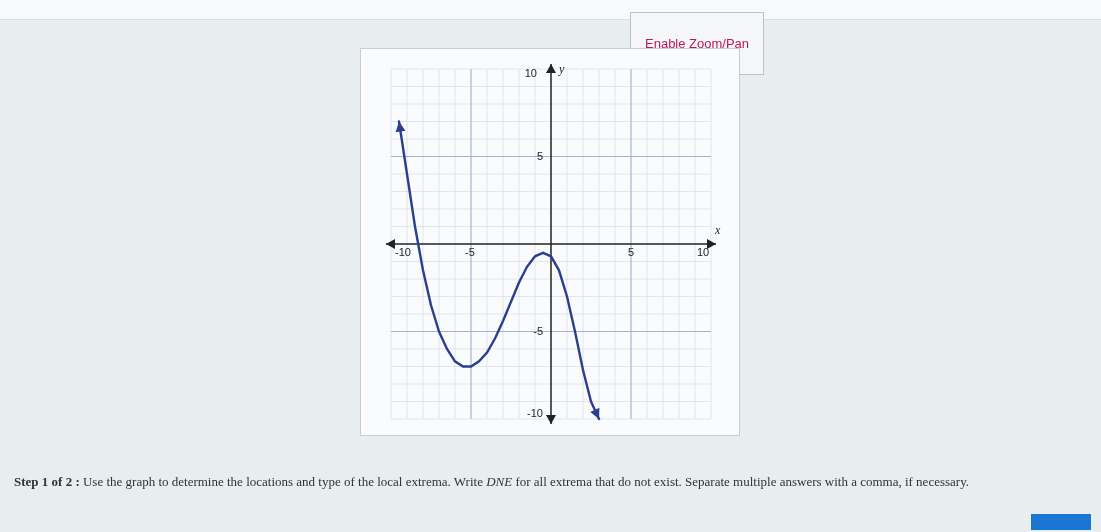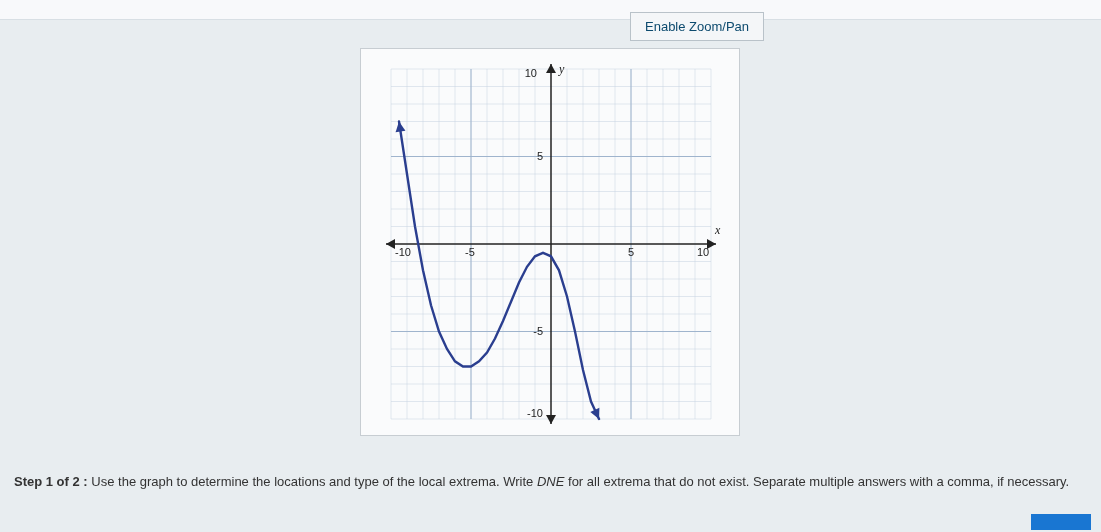--- a/index.html
+++ b/index.html
@@ -18,23 +18,23 @@
       height: 20px;
       background: #f8f9fb;
       border-bottom: 1px solid #d8dfe4;
     }
     .zoom-button {
       position: absolute;
       top: 12px;
       left: 630px;
       background: #f4f6f8;
       border: 1px solid #b9c2c9;
-      padding: 6px 14px;
+      padding: 23px 14px;
       font-size: 13px;
-      color: #0c4a6e;
+      color: #be185d;
       cursor: pointer;
     }
     .graph-container {
       position: absolute;
       top: 48px;
       left: 360px;
       width: 380px;
       height: 388px;
       border: 1px solid #c7cdd2;
       background: #fafbfc;
@@ -47,20 +47,21 @@
       height: 370px;
     }
     .instruction {
       position: absolute;
       top: 472px;
       left: 14px;
       right: 14px;
       font-size: 13px;
       color: #333;
       line-height: 1.5;
+      font-family: Liberation Serif, serif;
     }
     .instruction .step-label { font-weight: bold; }
     .instruction .dne { font-style: italic; }
     .submit-btn {
       position: absolute;
       right: 10px;
       bottom: 2px;
       width: 60px;
       height: 16px;
       background: #1976d2;

